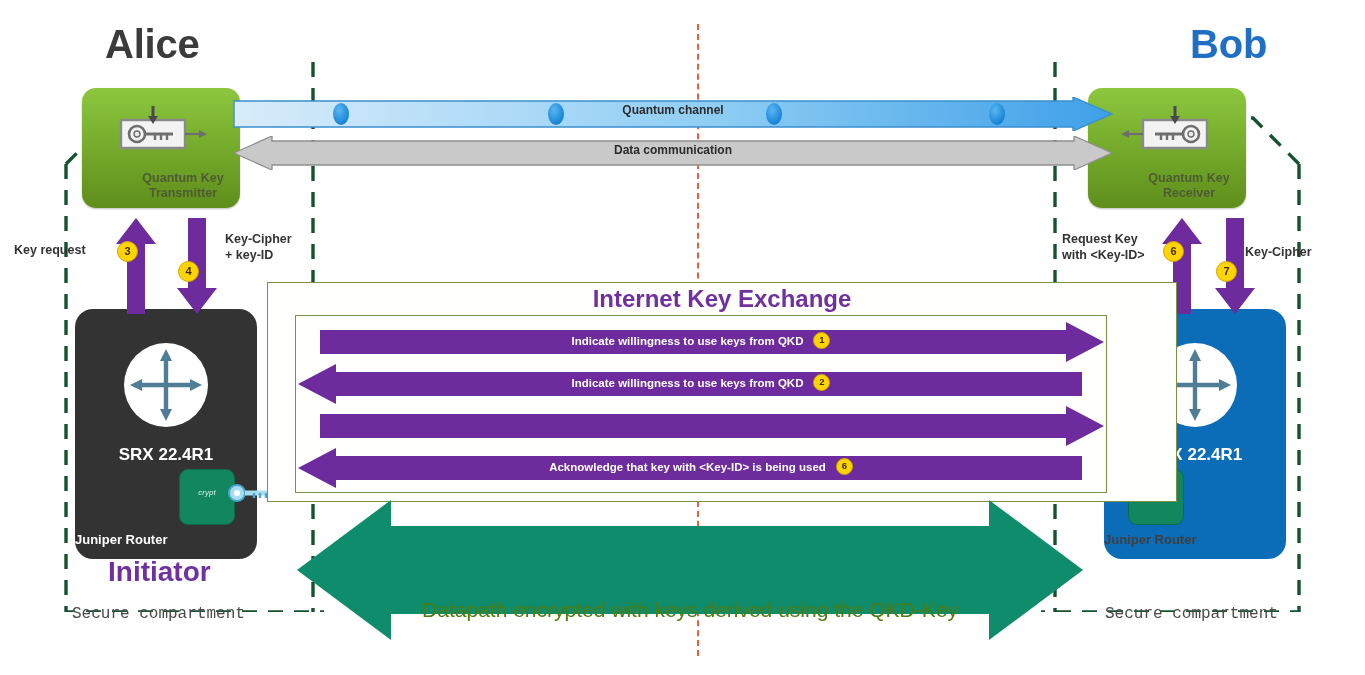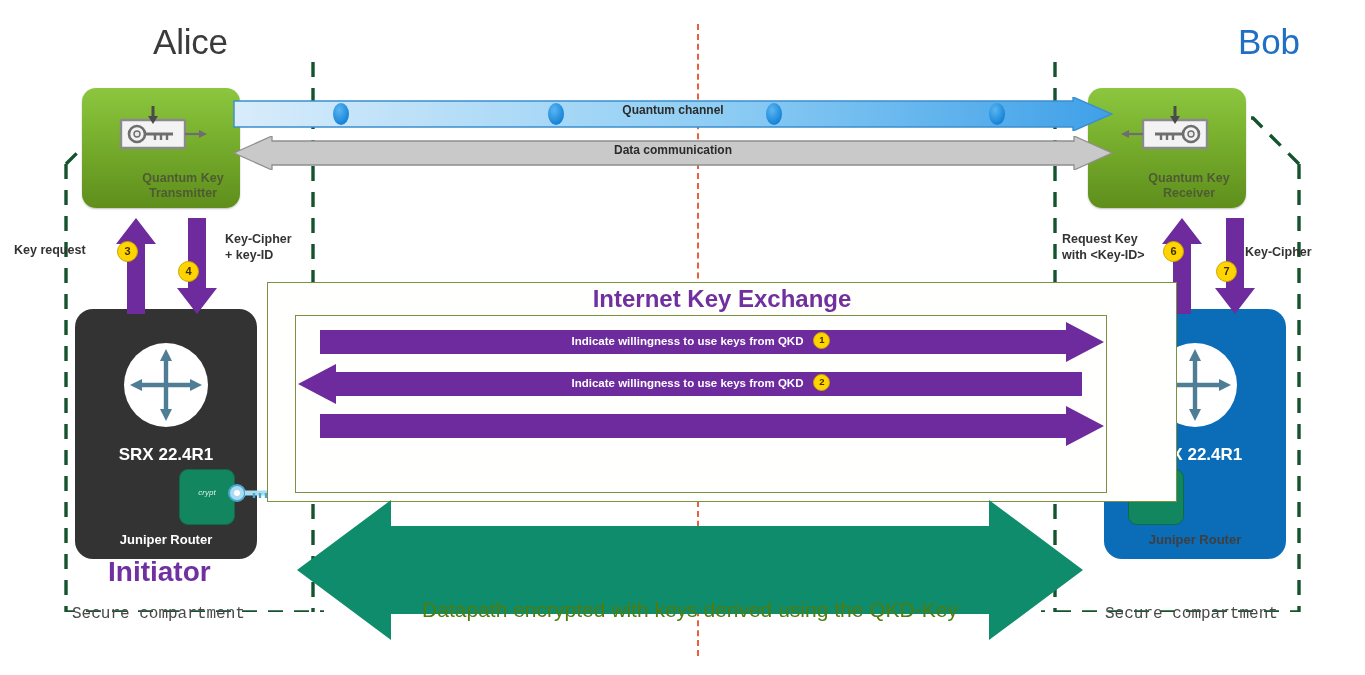--- a/index.html
+++ b/index.html
@@ -1,21 +1,21 @@
 <!DOCTYPE html>
 <html><head>
 <meta charset="utf-8">
 <style>
   html,body{margin:0;padding:0;background:#ffffff;}
   body{font-family:"Liberation Sans", sans-serif;}
   #stage{position:relative;width:1365px;height:675px;overflow:hidden;background:#fff;}
   .abs{position:absolute;}
 
   
-  .party-title{font-size:35px;font-weight:normal;letter-spacing:-0.2px;margin-left:48px;}
+  .party-title{font-size:40px;font-weight:bold;letter-spacing:-0.2px;}
   #alice-title{left:105px;top:22px;color:#3b3b3b;}
   #bob-title{left:1190px;top:22px;color:#1f6fc4;}
 
   
   .compartment svg{display:block;}
   .comp-label{font-size:16px;color:#4a4a4a;font-family:Liberation Mono, monospace;}
   #alice-comp-label{left:72px;top:605px;}
   #bob-comp-label{left:1105px;top:605px;}
 
   
@@ -36,21 +36,21 @@
   .router{width:182px;height:250px;border-radius:18px;position:absolute;}
   #router-initiator{left:75px;top:309px;background:#333333;}
   #router-responder{left:1104px;top:309px;background:#0b6cb7;}
   .router-icon{position:absolute;left:50%;top:30px;transform:translateX(-50%);}
   .router-model{
     position:absolute;left:0;right:0;top:136px;text-align:center;
     font-size:17px;font-weight:bold;color:#ffffff;
   }
   #router-responder .router-model{color:#ffffff;}
   .router-vendor{
-    position:absolute;left:0;right:0;bottom:12px;text-align:center;
+    position:absolute;left:0;right:0;bottom:12px;text-align:left;
     font-size:13px;font-weight:bold;
   }
   #router-initiator .router-vendor{color:#ffffff;}
   #router-responder .router-vendor{color:#3f3f3f;}
   .crypt-box{
     position:absolute;width:54px;height:54px;border-radius:9px;
     background:#12865f;border:1px solid #0d6b4c;
   }
   .crypt-label{
     position:absolute;left:0;right:0;top:18px;text-align:center;
@@ -347,20 +347,28 @@
           <span>Indicate willingness to use keys from QKD</span><span class="step-badge">2</span>
         </div>
       </div>
 
       <div class="ike-row" style="top:90px;">
         <svg width="810" height="40" viewBox="0 0 810 40">
           <path d="M 24 8 L 770 8 L 770 0 L 808 20 L 770 40 L 770 32 L 24 32 Z" fill="#6d2b9e"></path>
         </svg>
       </div>
 
+      <div class="ike-row" style="top:132px;">
+        <svg width="810" height="40" viewBox="0 0 810 40">
+          <path d="M 786 8 L 40 8 L 40 0 L 2 20 L 40 40 L 40 32 L 786 32 Z" fill="#6d2b9e"></path>
+        </svg>
+        <div class="rowlabel">
+          <span>Acknowledge that key with &lt;Key-ID&gt; is being used</span><span class="step-badge">6</span>
+        </div>
+      </div>
 
     </div>
   </div>
 
   <div class="abs" id="datapath">
     <svg width="790" height="148" viewBox="0 0 790 148">
       <path d="M 96 4 L 96 30 L 694 30 L 694 4 L 788 74 L 694 144 L 694 118 L 96 118 L 96 144 L 2 74 Z" fill="#0f8c6c"></path>
     </svg>
     <div id="datapath-label">Datapath encrypted with keys derived using the QKD-Key</div>
   </div>

